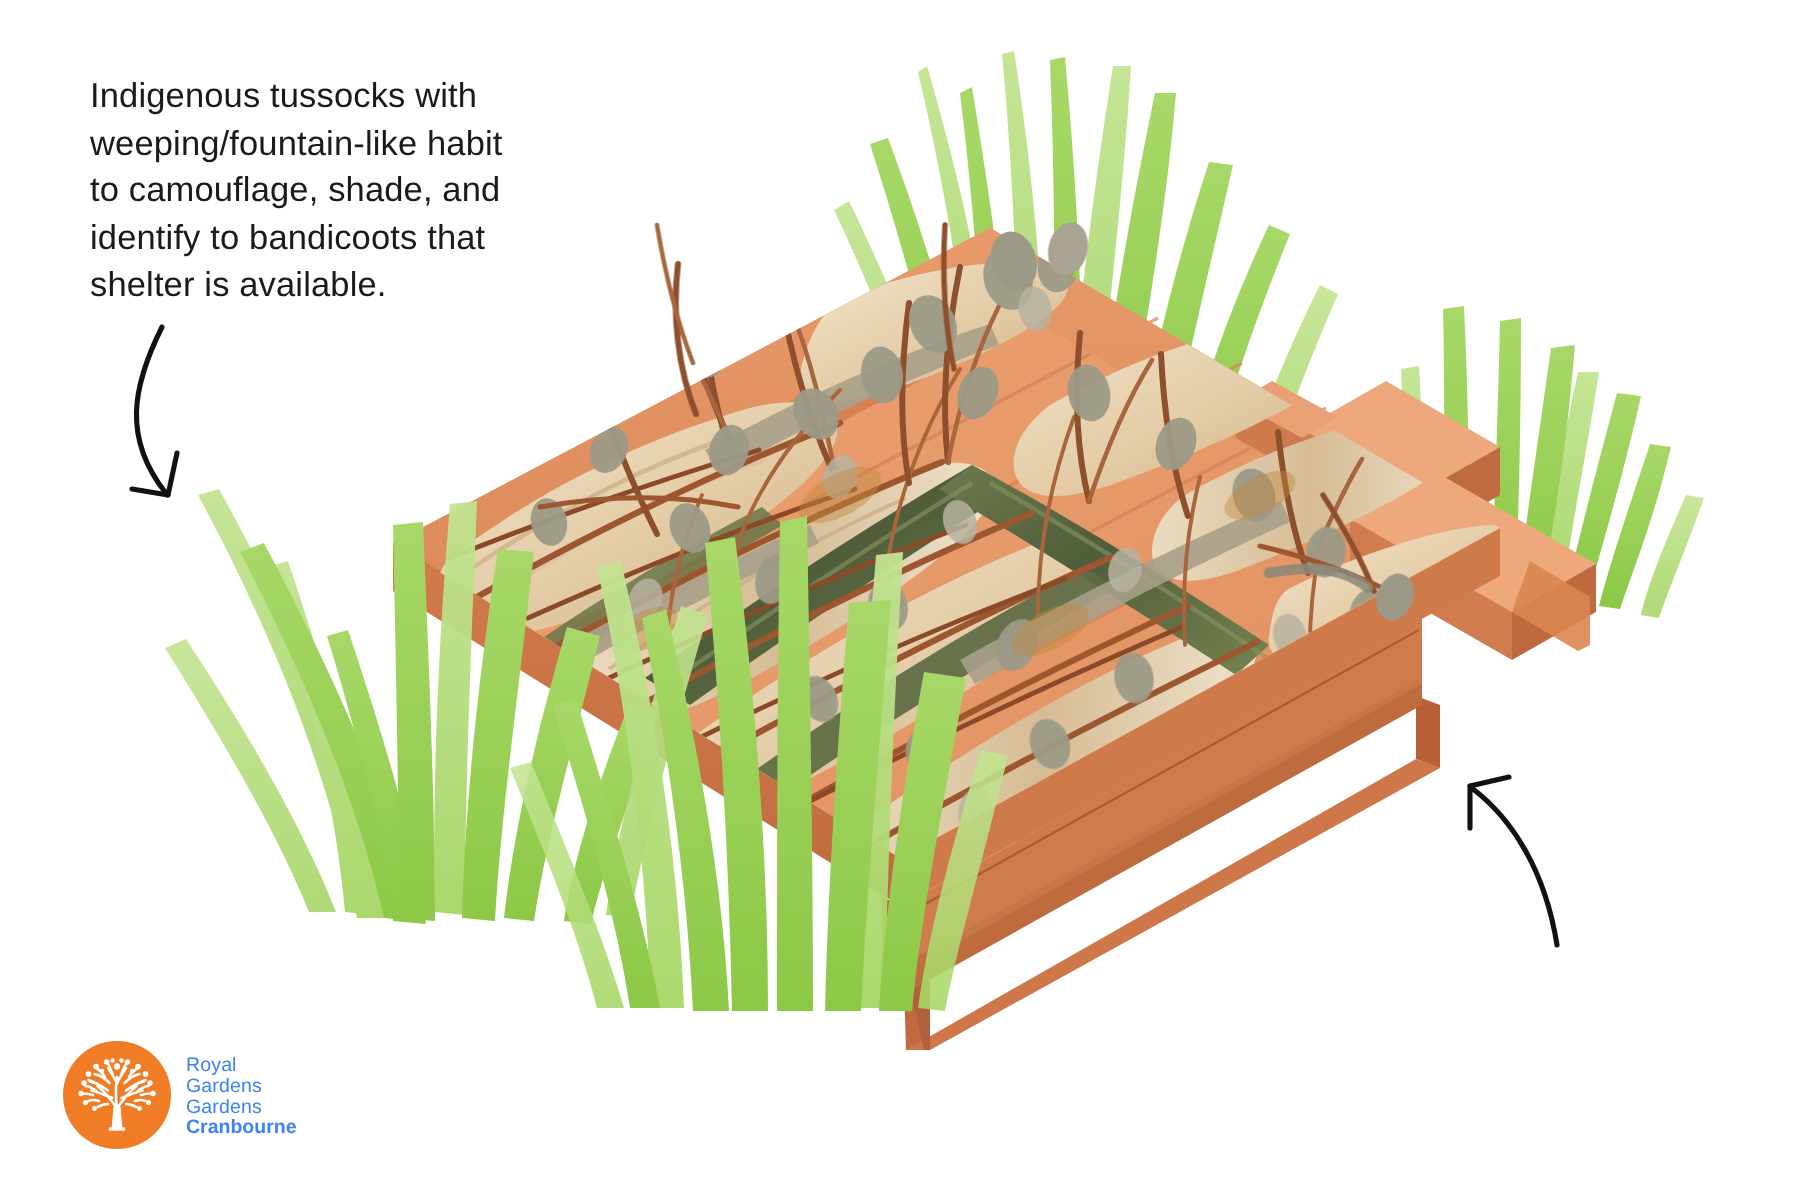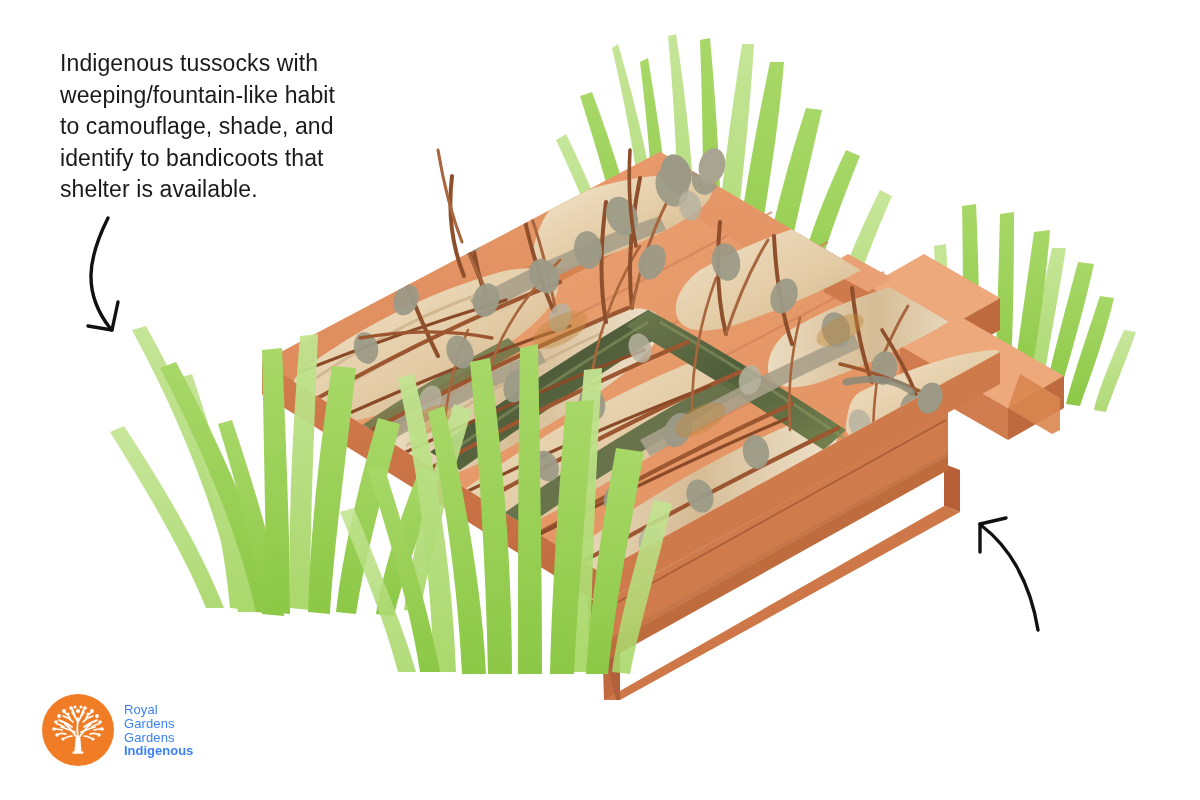--- a/index.html
+++ b/index.html
@@ -434,17 +434,17 @@
               <circle cx="33" cy="13" r="1.5"></circle>
             <circle cx="39" cy="13" r="1.5"></circle>
           </g>
         </g>
       </svg>
     </div>
     <div id="logo-text">
       <span>Royal</span>
       <span>Gardens</span>
       <span>Gardens</span>
-      <span class="bold">Indigenous</span>
+      <span class="bold">Cranbourne</span>
     </div>
   </div>
 
 </div>
 
 </body></html>

